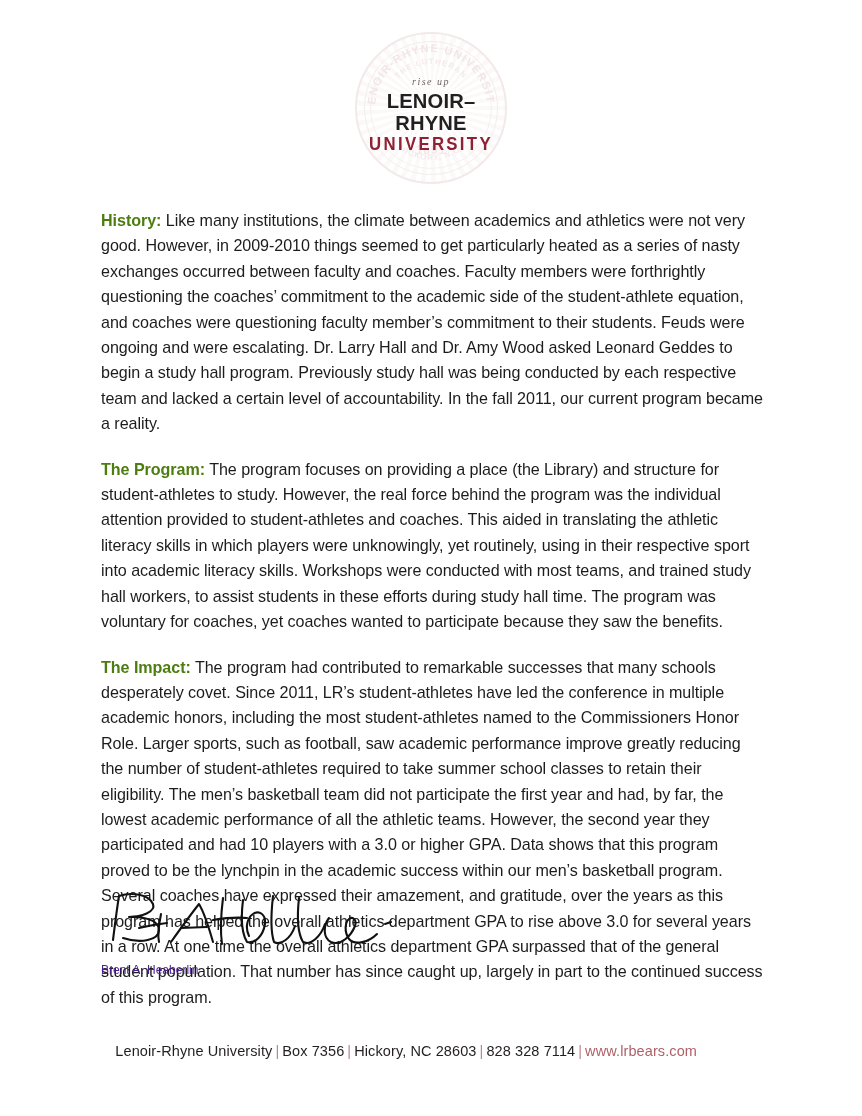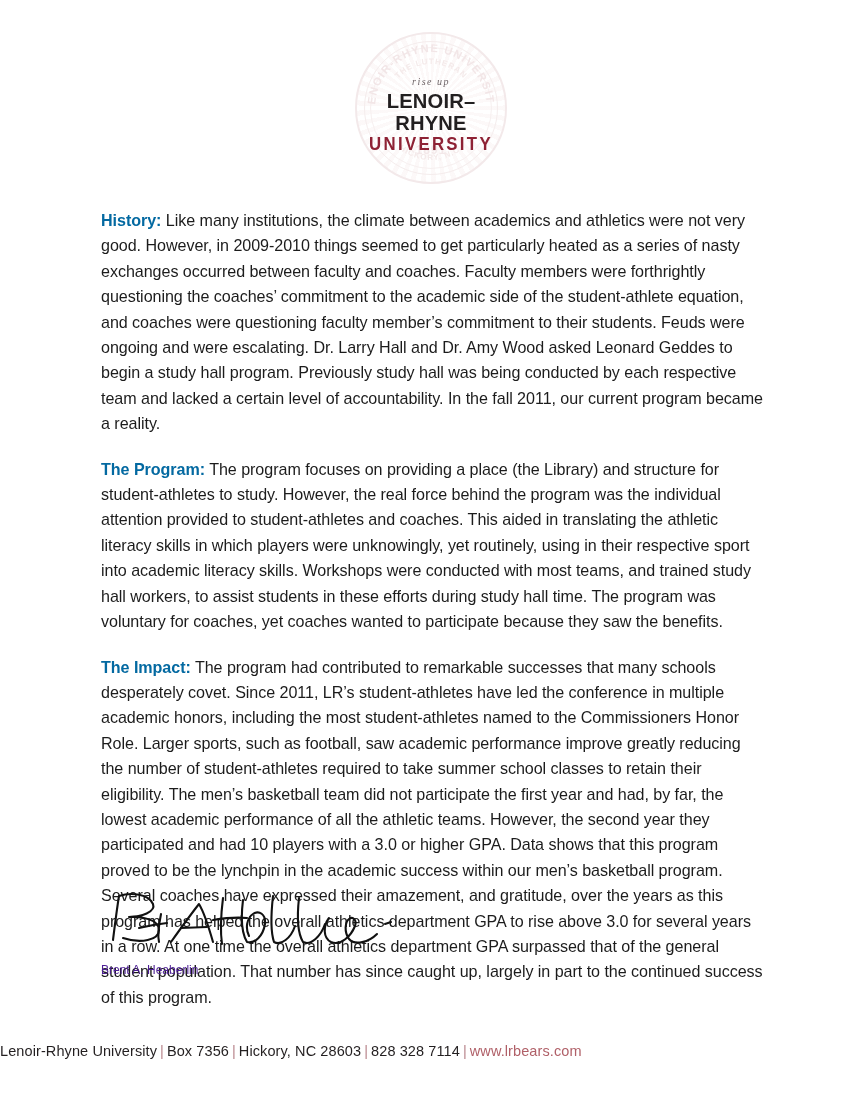--- a/index.html
+++ b/index.html
@@ -134,21 +134,21 @@
     font-size: 16.1px;
     line-height: 25.4px;
     color: #1c1c1c;
     margin: 0 0 20px 0;
     text-align: left;
     letter-spacing: -0.05px;
   }
   .para:last-child { margin-bottom: 0; }
   .para .lead {
     font-weight: bold;
-    color: #0369a1;
+    color: #4d7c0f;
   }
 
   
   .signature-block {
     position: absolute;
     left: 101px;
     top: 884px;
     width: 420px;
   }
   .signature-mark {
@@ -162,24 +162,25 @@
     color: #4c1d95;
     margin-top: 4px;
   }
 
   
   .footer {
     position: absolute;
     left: 0;
     top: 1043px;
     width: 689px;
-    text-align: left;
+    text-align: right;
     font-size: 14.5px;
     letter-spacing: 0.1px;
     color: #231f20;
+    padding-left: 8px;
   }
   .footer .sep {
     color: #b9868c;
     padding: 0 3px;
   }
   .footer .url {
     color: #b06068;
   }
 </style>
 </head>

